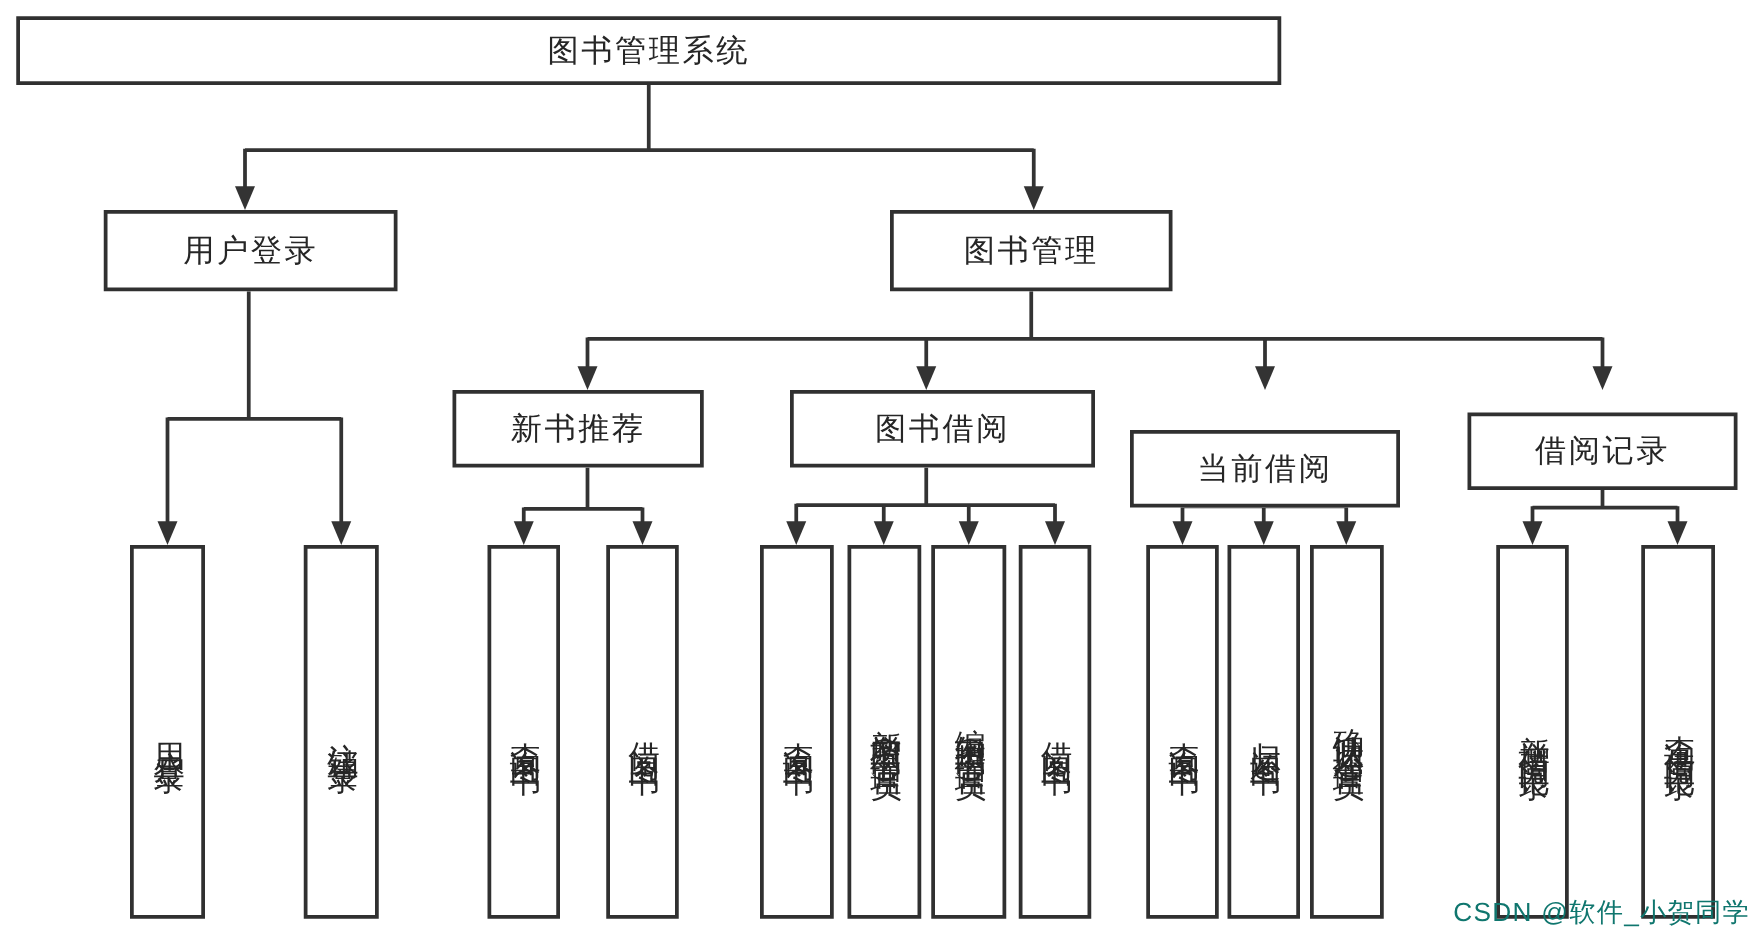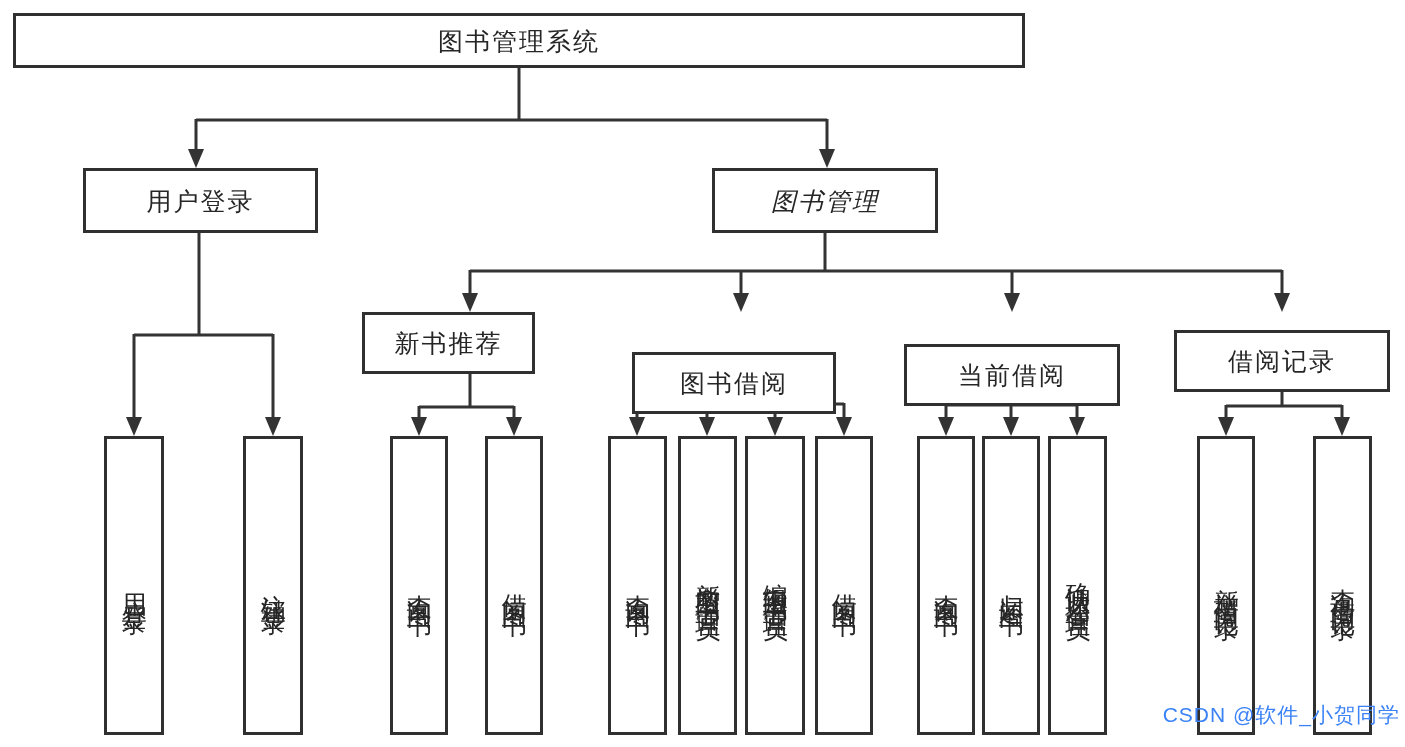--- a/index.html
+++ b/index.html
@@ -38,24 +38,24 @@
     text-orientation: mixed;
     font-size: 25px;
     letter-spacing: 6px;
     line-height: 1.1;
     white-space: nowrap;
   }
   .node.tall .vlabel { letter-spacing: 5px; }
   .watermark {
     position: absolute;
     right: 5px;
-    bottom: 18px;
+    bottom: 3px;
     font-size: 21px;
     letter-spacing: 1px;
-    color: #3b82f6;
+    color: #0f766e;
     white-space: nowrap;
     z-index: 5;
   }
 </style>
 </head>
 <body>
 
 <div class="canvas">
 
   <svg class="connectors" width="1405" height="747" viewBox="0 0 1405 747" xmlns="http://www.w3.org/2000/svg">
@@ -101,28 +101,28 @@
     </g>
   </svg>
 
   <div class="node" style="left:13px; top:13px; width:1012px; height:55px;">
     <span class="hlabel">图书管理系统</span>
   </div>
 
   <div class="node" style="left:83px; top:168px; width:235px; height:65px;">
     <span class="hlabel">用户登录</span>
   </div>
-  <div class="node" style="left:712px; top:168px; width:226px; height:65px;font-style:italic;">
+  <div class="node" style="left:712px; top:168px; width:226px; height:65px;">
     <span class="hlabel">图书管理</span>
   </div>
 
-  <div class="node" style="left:362px; top:312px; width:173px; height:62px;">
+  <div class="node" style="left:362px; top:312px; width:201px; height:62px;">
     <span class="hlabel">新书推荐</span>
   </div>
-  <div class="node" style="left:632px; top:312px; width:204px; height:62px;margin-top:40px;">
+  <div class="node" style="left:632px; top:312px; width:244px; height:62px;">
     <span class="hlabel">图书借阅</span>
   </div>
   <div class="node" style="left:904px; top:312px; width:216px; height:62px;margin-top:32px;">
     <span class="hlabel">当前借阅</span>
   </div>
   <div class="node" style="left:1174px; top:312px; width:216px; height:62px;margin-top:18px;">
     <span class="hlabel">借阅记录</span>
   </div>
 
   <div class="node" style="left:104px; top:436px; width:60px; height:299px;">

